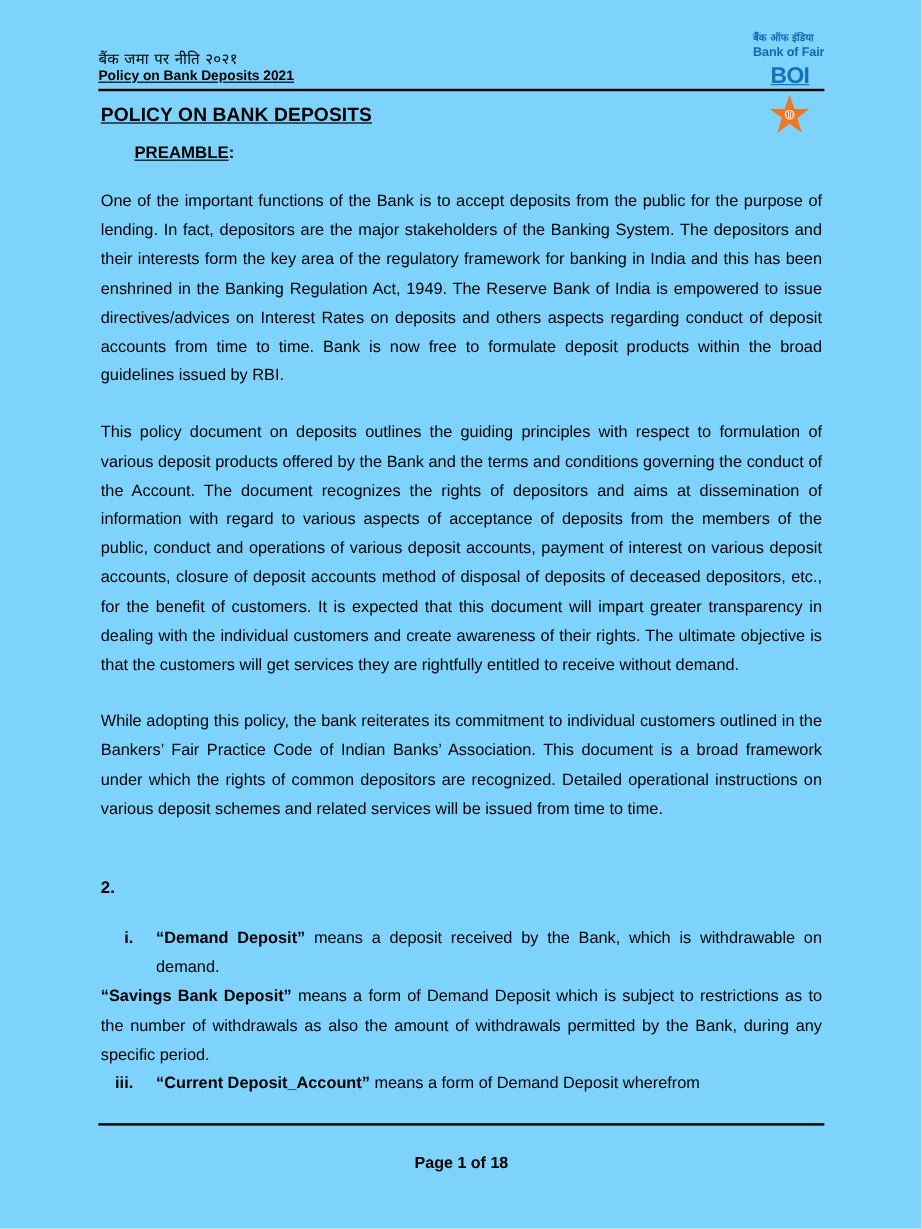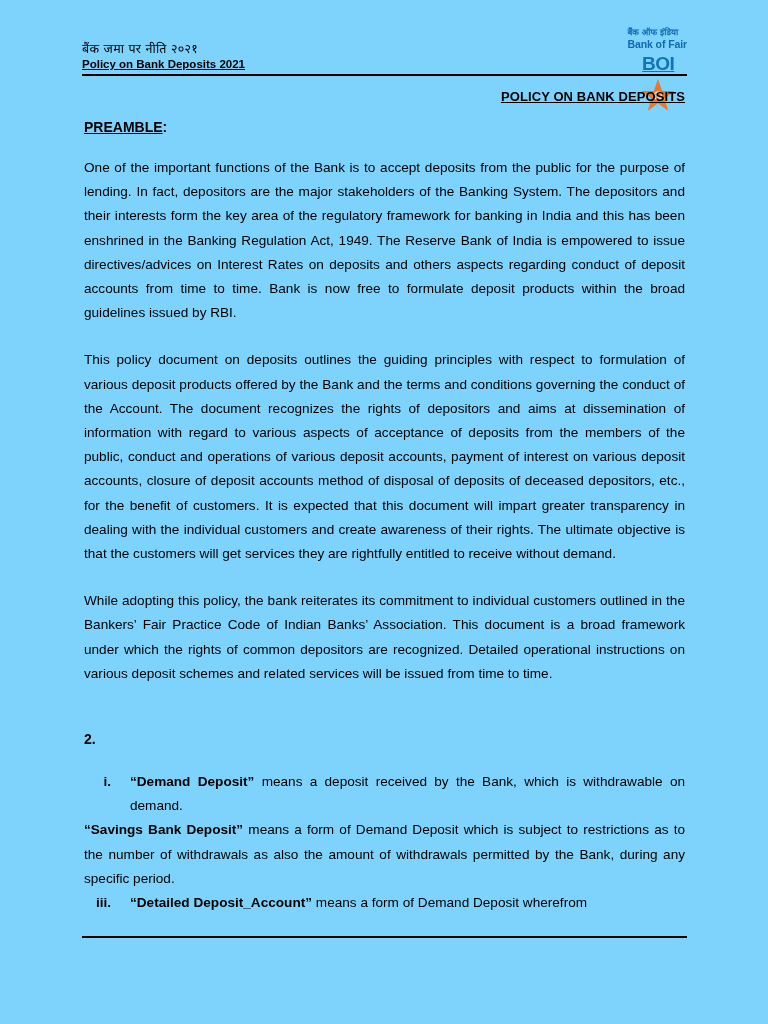--- a/index.html
+++ b/index.html
@@ -115,39 +115,40 @@
 
   
   .content {
     position: absolute;
     left: 84px;
     top: 88px;
     width: 601px;
   }
 
   .doc-title {
-    text-align: right;
-    font-size: 13px;
+    text-align: left;
+    font-size: 16px;
     font-weight: bold;
     line-height: 18px;
     margin: 0 0 12px 0;
     letter-spacing: 0.1px;
   }
   .doc-title .u {
     text-decoration: underline;
   }
 
   .preamble-head {
     font-size: 14px;
     font-weight: bold;
     line-height: 18px;
     margin: 0 0 20px 0;
   }
   .preamble-head .u {
     text-decoration: underline;
+    margin-left: 28px;
   }
 
   p.body-text {
     font-size: 13.6px;
     line-height: 24.2px;
     text-align: justify;
     text-justify: inter-word;
     margin: 0 0 23px 0;
   }
   p.body-text.last-para {
@@ -274,23 +275,24 @@
     <ul class="roman-list">
       <li>
         <span class="li-marker">i.</span>
         <span class="li-body"><b>“Demand Deposit”</b><span> means a deposit received by the Bank, which is withdrawable on demand.</span></span>
       </li>
       <li>
         <span class="li-body"><b>“Savings Bank Deposit”</b><span> means a form of Demand Deposit which is subject to restrictions as to the number of withdrawals as also the amount of withdrawals permitted by the Bank, during any specific period.</span></span>
       </li>
       <li>
         <span class="li-marker">iii.</span>
-        <span class="li-body"><b>“Detailed Deposit_Account”</b><span> means a form of Demand Deposit wherefrom</span></span>
+        <span class="li-body"><b>“Current Deposit_Account”</b><span> means a form of Demand Deposit wherefrom</span></span>
       </li>
     </ul>
 
   </div>
 
   <div class="page-footer">
     <hr class="footer-rule">
+    <div class="footer-text">Page 1 of 18</div>
   </div>
 
 </div>
 
 </body></html>

